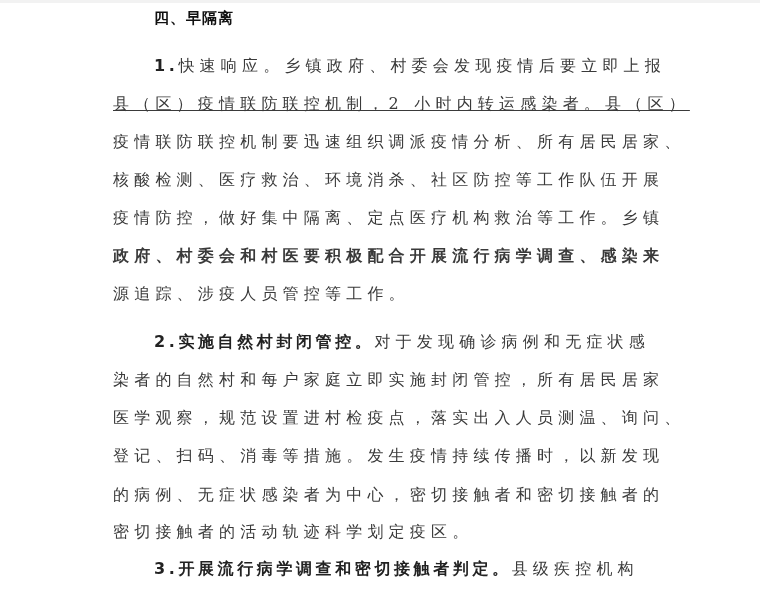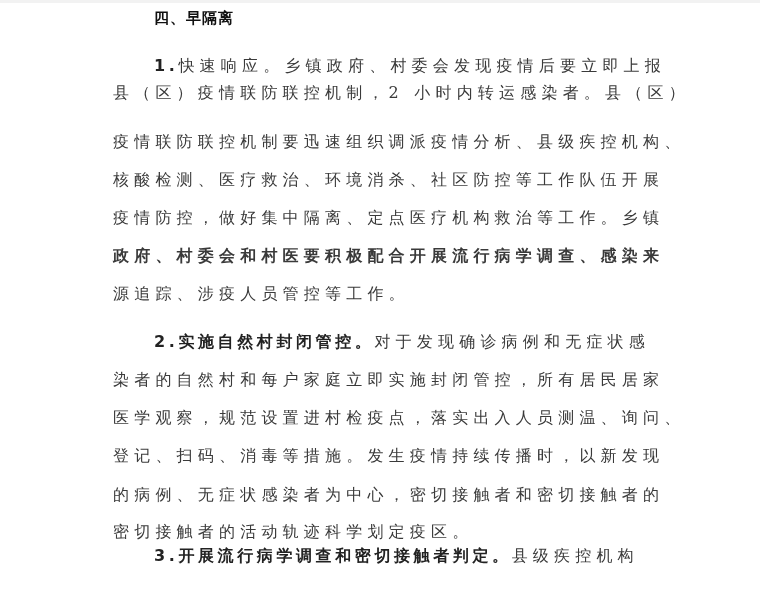--- a/index.html
+++ b/index.html
@@ -55,29 +55,29 @@
 </head>
 <body>
 
 <div class="topbar"></div>
 
 <div class="page">
 
   <div class="heading">四、早隔离</div>
 
   <div class="line indent" style="top:55px;"><span class="lead">1.</span><span>快速响应。</span><span>乡镇政府、村委会发现疫情后要立即上报</span></div>
-  <div class="line" style="top:82px;">县（区）疫情联防联控机制，2 小时内转运感染者。县（区）</div>
-  <div class="line" style="top:131px;">疫情联防联控机制要迅速组织调派疫情分析、县级疾控机构、</div>
+  <div class="line" style="top:93px;text-decoration:underline;">县（区）疫情联防联控机制，2 小时内转运感染者。县（区）</div>
+  <div class="line" style="top:131px;">疫情联防联控机制要迅速组织调派疫情分析、所有居民居家、</div>
   <div class="line" style="top:169px;">核酸检测、医疗救治、环境消杀、社区防控等工作队伍开展</div>
   <div class="line" style="top:207px;text-align:center;">疫情防控，做好集中隔离、定点医疗机构救治等工作。乡镇</div>
   <div class="line" style="top:245px;font-weight:bold;">政府、村委会和村医要积极配合开展流行病学调查、感染来</div>
   <div class="line" style="top:283px;">源追踪、涉疫人员管控等工作。</div>
 
   <div class="line indent" style="top:331px;"><span class="lead">2.</span><span class="lead">实施自然村封闭管控。</span><span>对于发现确诊病例和无症状感</span></div>
   <div class="line" style="top:369px;">染者的自然村和每户家庭立即实施封闭管控，所有居民居家</div>
   <div class="line" style="top:407px;">医学观察，规范设置进村检疫点，落实出入人员测温、询问、</div>
   <div class="line" style="top:445px;">登记、扫码、消毒等措施。发生疫情持续传播时，以新发现</div>
   <div class="line" style="top:484px;">的病例、无症状感染者为中心，密切接触者和密切接触者的</div>
   <div class="line" style="top:521px;">密切接触者的活动轨迹科学划定疫区。</div>
 
-  <div class="line indent" style="top:545px;"><span class="lead">3.</span><span class="lead">开展流行病学调查和密切接触者判定。</span><span>县级疾控机构</span></div>
+  <div class="line indent" style="top:558px;"><span class="lead">3.</span><span class="lead">开展流行病学调查和密切接触者判定。</span><span>县级疾控机构</span></div>
 
 </div>
 
 </body></html>

